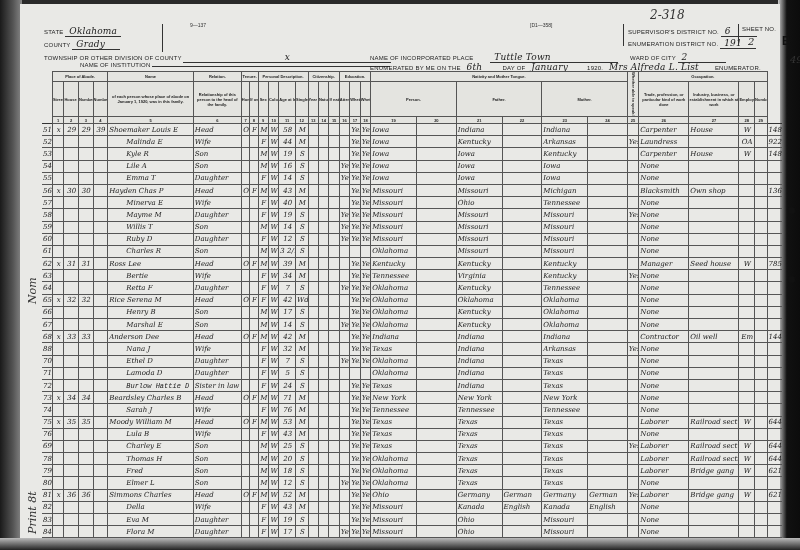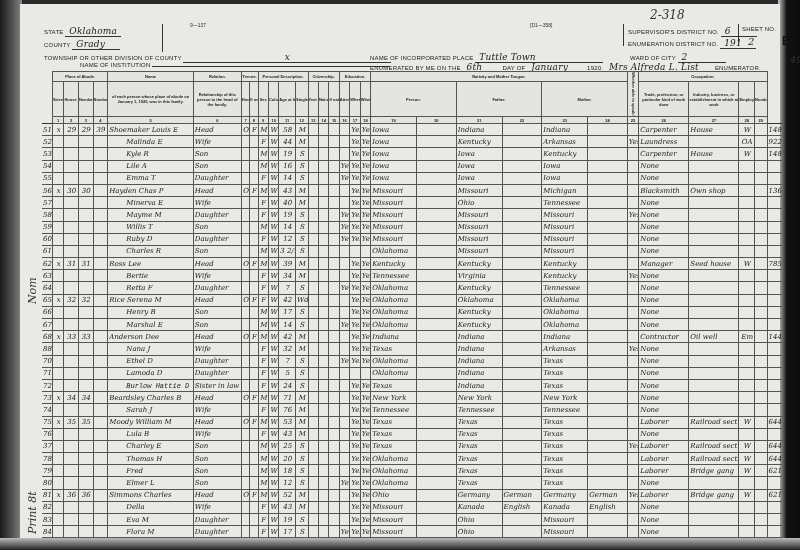--- a/index.html
+++ b/index.html
@@ -56,21 +56,21 @@
   <div class="hdr" style="left:24px;top:48px;">
     <span>Township or other division of county</span>
     <span class="hw uline" style="min-width:200px;text-align:center;">x</span>
   </div>
   <div class="hdr" style="left:60px;top:58px;">
     <span>Name of Institution</span>
     <span class="hw uline" style="min-width:230px;"></span>
   </div>
   <div class="hdr" style="left:350px;top:48px;">
     <span>Name of incorporated place</span>
-    <span class="hw uline" style="min-width:120px;">Tuttle Town</span>
+    <span class="hw uline" style="min-width:120px;margin-left:15px;">Tuttle Town</span>
   </div>
   <div class="hdr" style="left:610px;top:48px;">
     <span>Ward of city</span>
     <span class="hw uline">2</span>
   </div>
   <div class="hdr" style="left:350px;top:58px;">
     <span>Enumerated by me on the</span>
     <span class="hw uline" style="min-width:30px;text-decoration:underline;">6th</span>
     <span>day of</span>
     <span class="hw uline" style="min-width:50px;">January</span>
@@ -1055,21 +1055,21 @@
           <td>Texas</td>
           <td></td>
           <td class="c"></td>
           <td>None</td>
           <td></td>
           <td class="c"></td>
           <td class="c"></td>
           <td class="rn" style="font-family: &quot;DejaVu Serif&quot;, serif; font-style: italic; font-size: 7px;"></td>
         </tr>
         <tr>
-          <td class="ln">37</td>
+          <td class="ln">69</td>
           <td class="c"></td>
           <td class="c"></td>
           <td class="c"></td>
           <td class="c"></td>
           <td style="padding-left: 18px;">Charley E</td>
           <td>Son</td>
           <td class="c"></td>
           <td class="c"></td>
           <td class="c">M</td>
           <td class="c">W</td>

